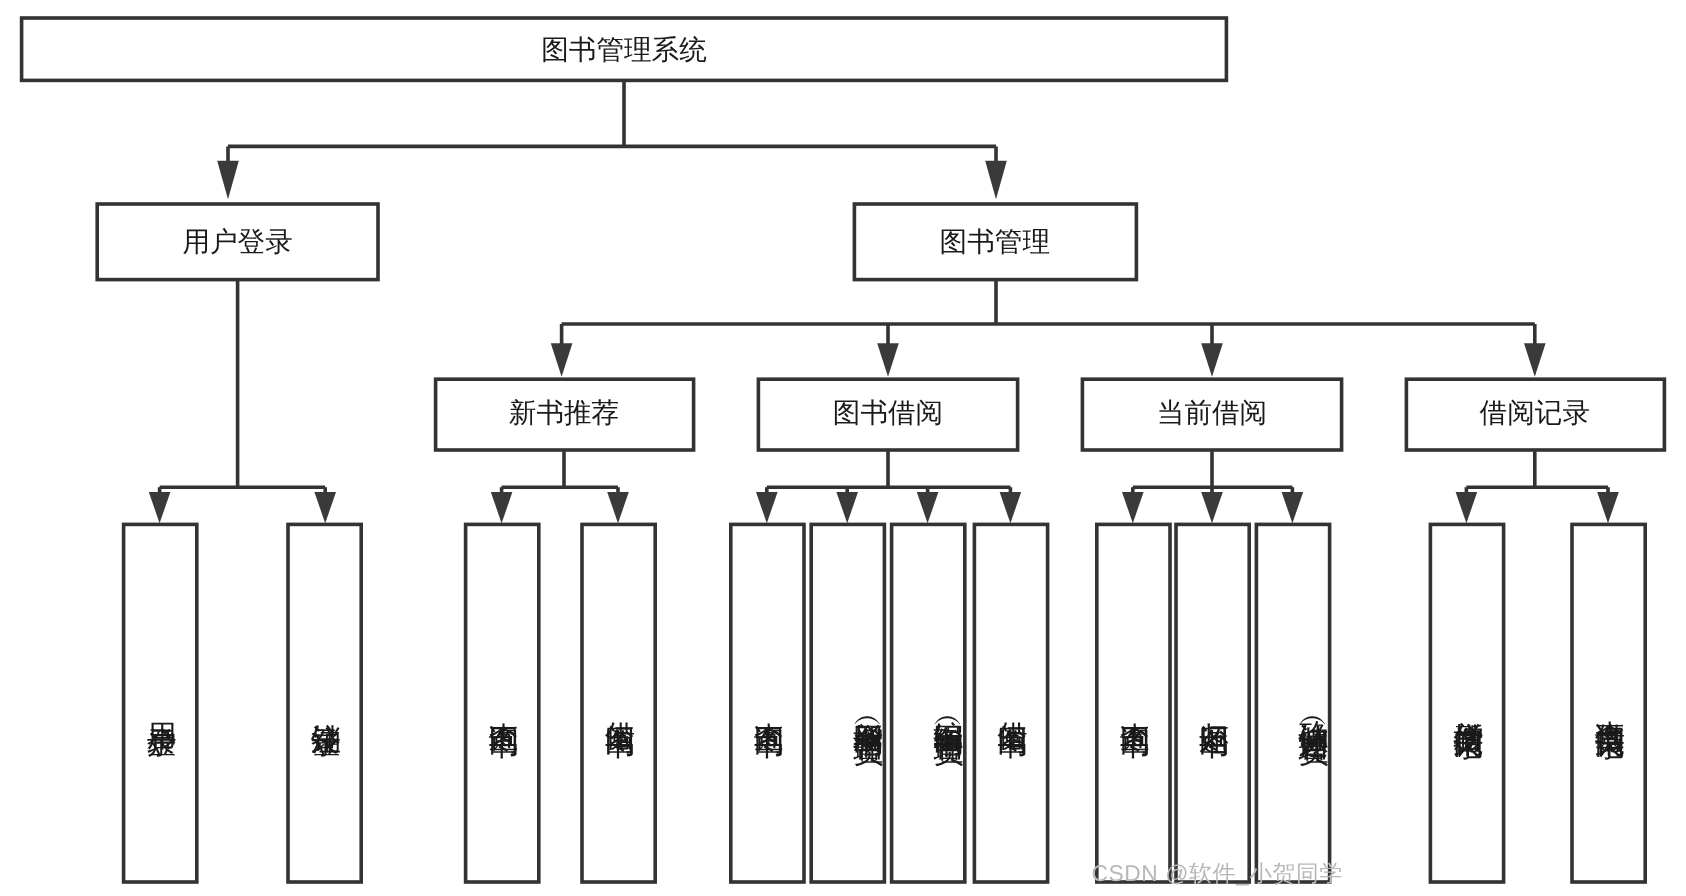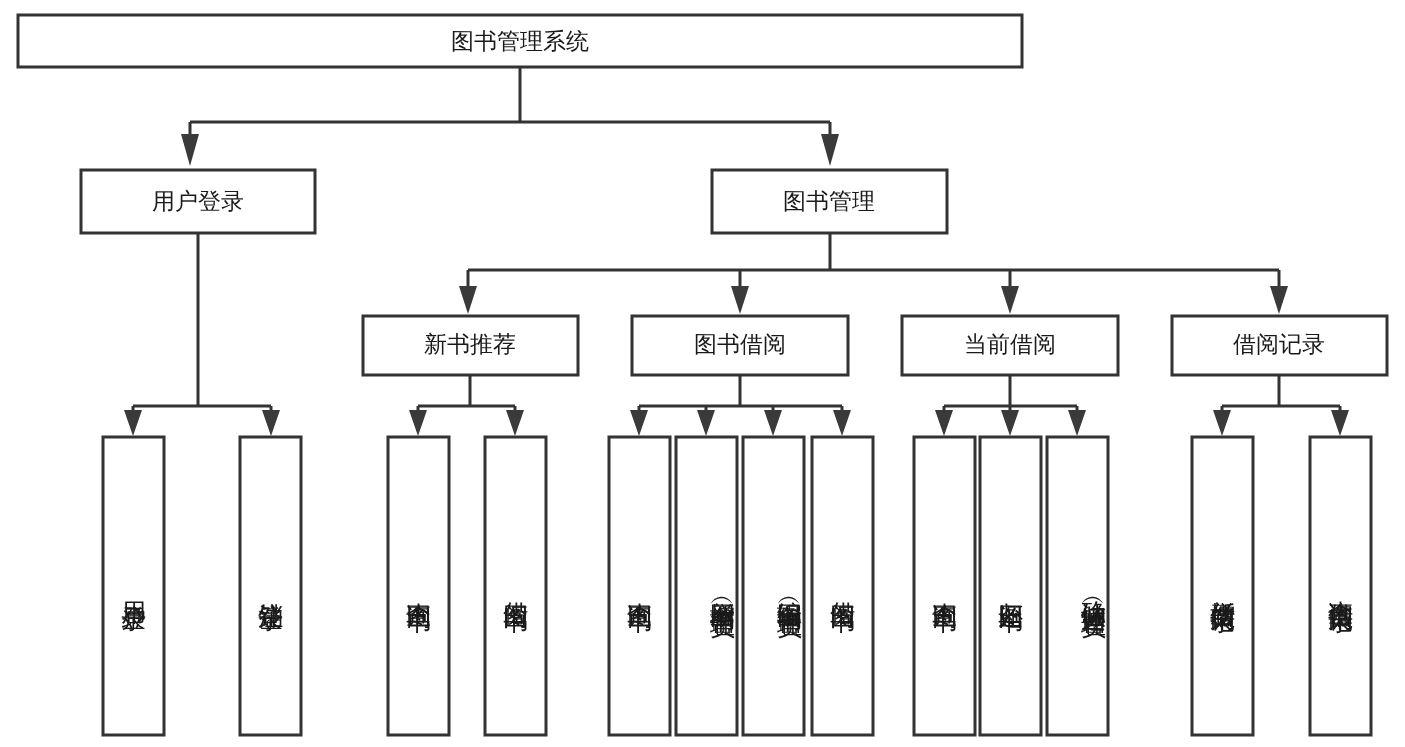--- a/index.html
+++ b/index.html
@@ -222,13 +222,14 @@
   <div class="node-label-v" style="left:743px; top:437px; width:61px; height:298px; align-items:flex-start; padding-top:8px; box-sizing:border-box;">编辑图书（管理员）</div>
   <div class="node-label-v" style="left:812px; top:437px; width:61px; height:298px;">借阅图书</div>
 
   <div class="node-label-v" style="left:914px; top:437px; width:61px; height:298px;">查询图书</div>
   <div class="node-label-v" style="left:980px; top:437px; width:61px; height:298px;">归还图书</div>
   <div class="node-label-v" style="left:1047px; top:437px; width:61px; height:298px; align-items:flex-start; padding-top:8px; box-sizing:border-box;">确认归还（管理员）</div>
 
   <div class="node-label-v" style="left:1192px; top:437px; width:61px; height:298px;">新增借阅记录</div>
   <div class="node-label-v" style="left:1310px; top:437px; width:61px; height:298px;">查询借阅记录</div>
 
+  <div class="watermark">CSDN @软件_小贺同学</div>
 </div>
 
 </body></html>

